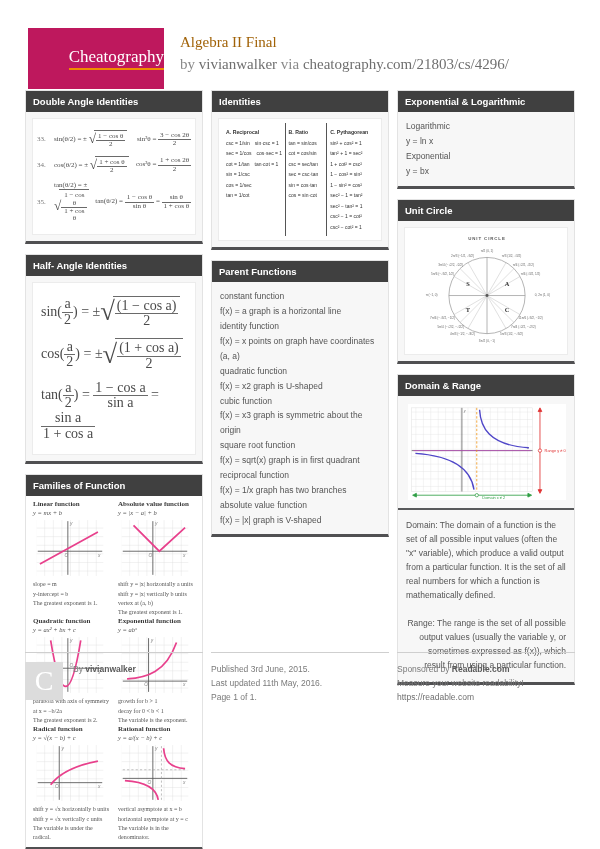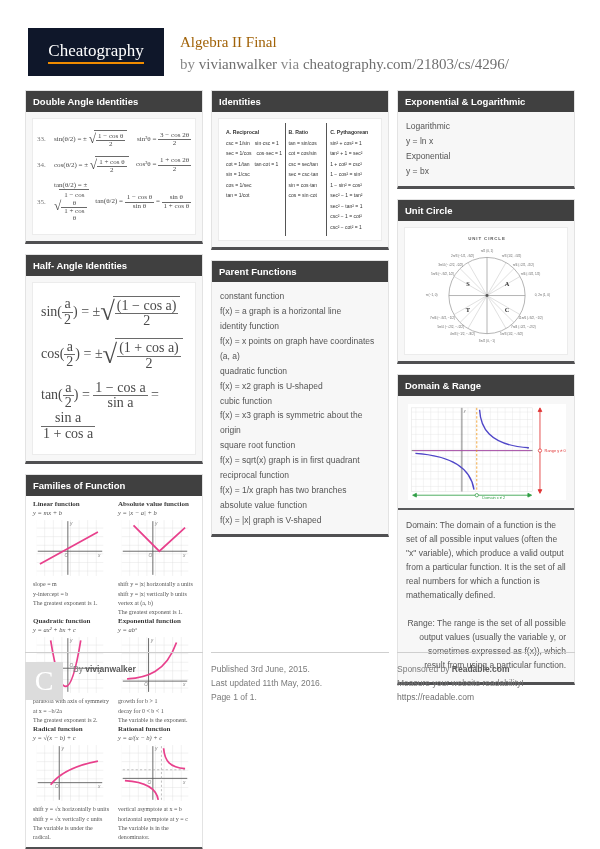--- a/index.html
+++ b/index.html
@@ -3,21 +3,21 @@
 <meta charset="utf-8">
 <style>
   * { box-sizing: border-box; }
   html,body { margin:0; padding:0; }
   body {
     width:600px; height:849px; background:#ffffff; position:relative; overflow:hidden;
     font-family:"Liberation Sans", sans-serif; color:#555;
   }
   
   .hdr { position:absolute; left:28px; top:28px; display:flex; gap:16px; }
-  .logo { width:136px; height:48px; background:#0f172a; display:flex; align-items:center; justify-content:center; }
+  .logo { width:136px; height:61px; background:#be185d; display:flex; align-items:center; justify-content:flex-end; }
   .logo-text { color:#fff; font-family:"Liberation Serif", serif; font-size:17px; border-bottom:2px solid #f08c00; padding-bottom:1px; }
   .hmeta { padding-top:6px; }
   .htitle { font-family:"Liberation Serif", serif; font-size:15px; color:#a16207; }
   .hsub { font-family:"Liberation Serif", serif; font-size:15px; color:#8a8a8a; margin-top:5px; }
   .hsub a, .flink { color:#6f6f6f; text-decoration:none; }
   
   .cols { position:absolute; left:25px; top:90px; width:550px; display:flex; gap:8px; align-items:flex-start; }
   .col { width:178px; display:flex; flex-direction:column; gap:10px; }
   .card { background:#f7f7f7; border:1px solid #e3e3e3; border-bottom:3px solid #505052; width:100%; }
   .card-h { background:#404040; color:#fff; font-size:9.5px; font-weight:bold; padding:5px 7px; }

